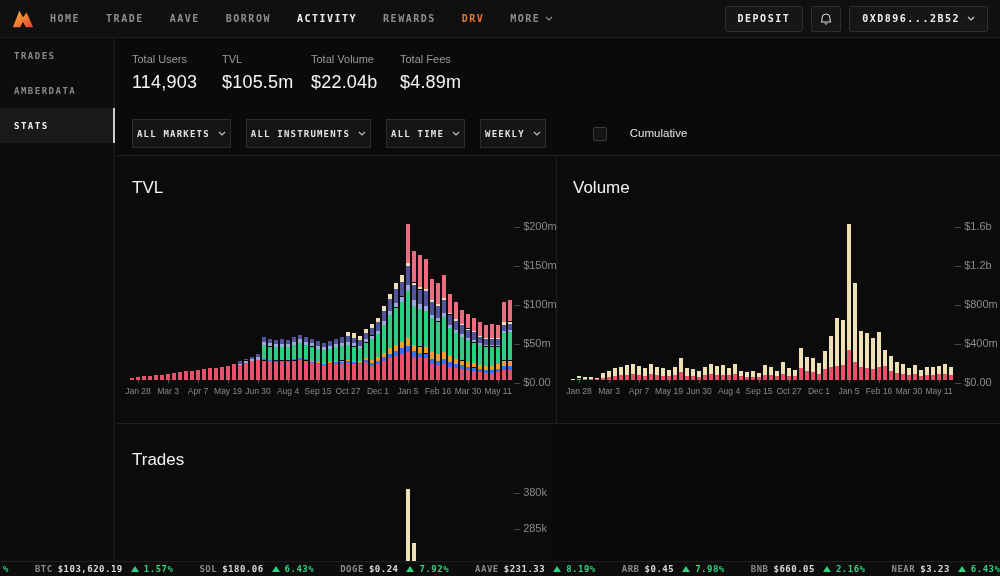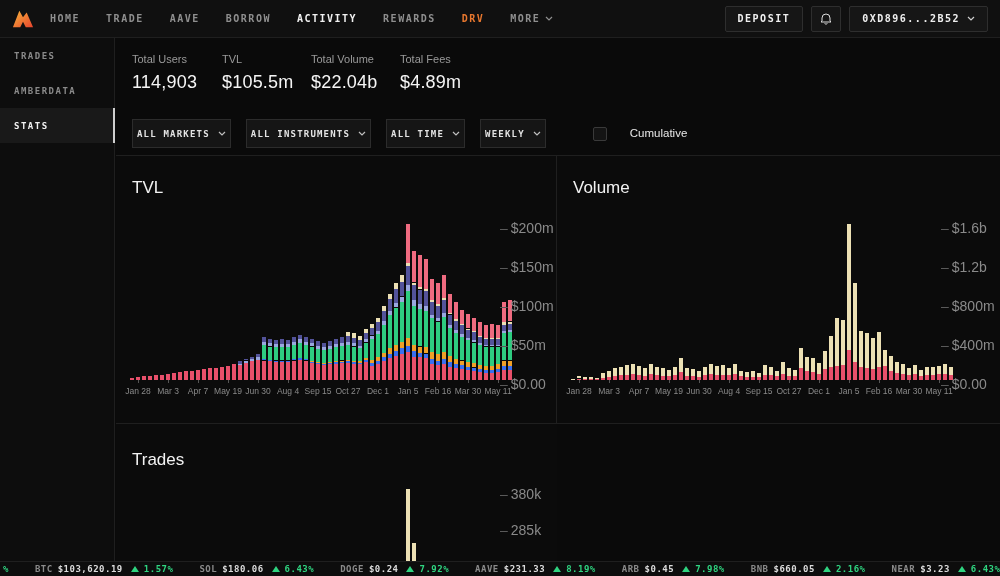--- a/index.html
+++ b/index.html
@@ -46,21 +46,21 @@
   #cumulative-label { font-size:11.5px; color:#e8e8e8; }
 
   
   #charts { position:absolute; left:0; top:117px; width:884px; height:405px; display:grid;
     grid-template-columns:441px 443px; grid-template-rows:268px 137px; }
   .chart-panel { position:relative; background:#0b0b0b; overflow:hidden; }
   .chart-panel.c0 { border-right:1px solid #1f1f1f; }
   .chart-panel.r0 { border-bottom:1px solid #1f1f1f; }
   .chart-title { position:absolute; left:16px; top:22px; font-size:17px; color:#f2f2f2; }
   .seg { position:absolute; width:4px; }
-  .ytick { position:absolute; left:384px; font-size:14px; color:#8a8a8a; white-space:nowrap; }
+  .ytick { position:absolute; left:398px; font-size:11px; color:#8a8a8a; white-space:nowrap; }
   .ytick .dash { color:#5a5a5a; margin-right:3px; }
   .xtick { position:absolute; font-size:8.5px; color:#8a8a8a; transform:translateX(-50%); white-space:nowrap; }
   .xmark { position:absolute; width:1px; height:3px; background:#555; }
 
   
   #ticker { position:absolute; left:0; top:561px; width:1000px; height:15px; background:#0d0d0d;
     border-top:1px solid #1f1f1f; display:flex; align-items:center; overflow:hidden;
     font-family:"DejaVu Sans Mono", monospace; font-size:9px; font-weight:bold; letter-spacing:0.5px; }
   #ticker-partial { color:#2fd480; margin:0 0 0 3px; }
   .tick-item { display:flex; align-items:center; gap:5px; margin-left:26px; cursor:pointer; white-space:nowrap; }

